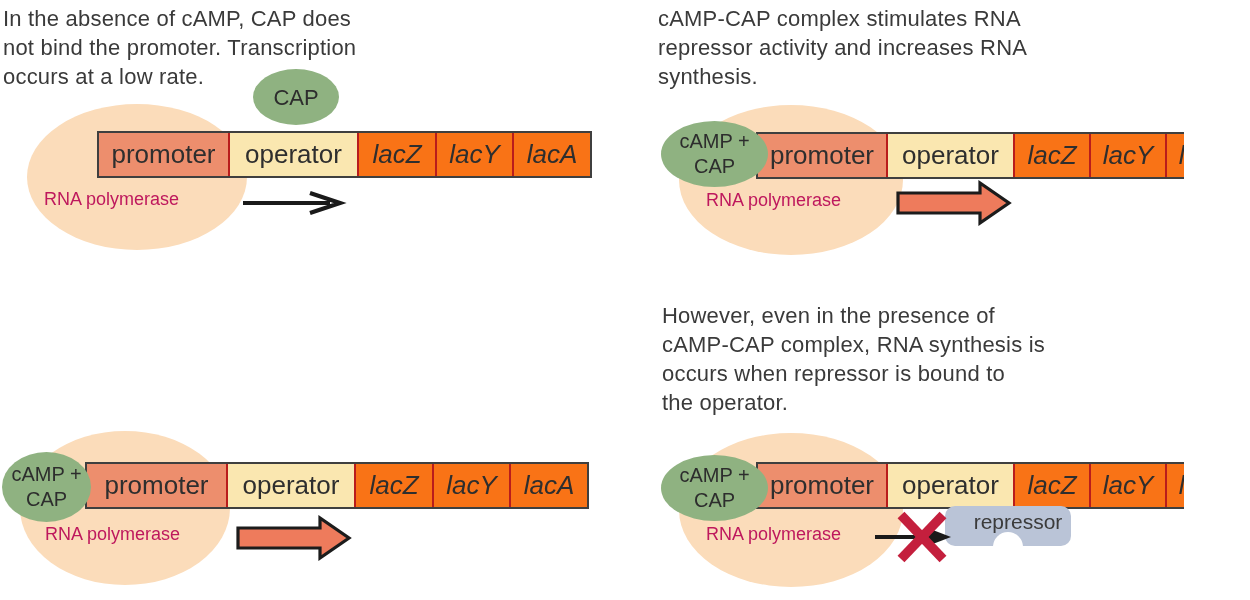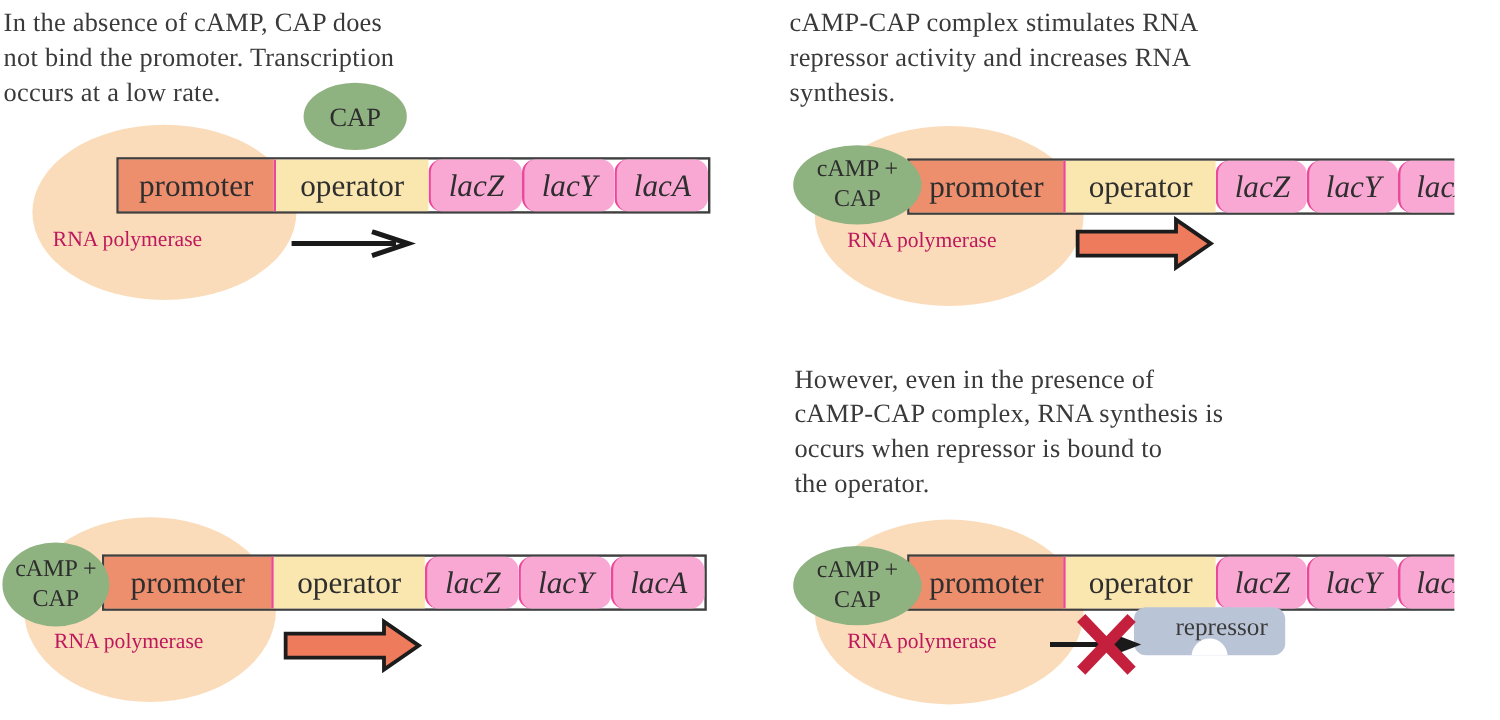--- a/index.html
+++ b/index.html
@@ -1,18 +1,18 @@
 <!DOCTYPE html>
 <html><head>
 <meta charset="utf-8">
 <style>
   html,body{margin:0;padding:0;background:#fff;}
   .canvas{
     position:relative;width:1184px;height:600px;background:#ffffff;
-    font-family:Liberation Serif, serif;overflow:hidden;padding-left:28px;
+    font-family:Liberation Sans, sans-serif;overflow:hidden;
   }
   .panel{position:absolute;inset:0;pointer-events:none;}
   .caption{
     position:absolute;font-size:22px;line-height:29px;color:#3a3a3a;
     white-space:pre-line;letter-spacing:0.2px;
   }
   .ellipse-peach{
     position:absolute;background:#fbdcba;border-radius:50%;
   }
   .ellipse-green{
@@ -20,24 +20,24 @@
     display:flex;align-items:center;justify-content:center;text-align:center;
     color:#2d2d2d;font-size:20px;line-height:25px;white-space:pre-line;
   }
   .bar{
     position:absolute;display:flex;border:2px solid #3f3f3f;
   }
   .seg{
     display:flex;align-items:center;justify-content:center;
     height:43px;font-size:26px;color:#2e2e2e;
   }
-  .seg + .seg{border-left:2px solid #ec4899;}
+  .seg + .seg{border-left:2px solid #b91c1c;}
   .seg-promoter{background:#ed8e6d;}
   .seg-operator{background:#fae7b0;}
-  .seg-gene{background:#f9a8d4;font-style:italic;border-radius:11px;}
+  .seg-gene{background:#f97316;font-style:italic;}
   .rna-label{
     position:absolute;font-size:18px;color:#be185d;white-space:nowrap;
   }
   .arrow-svg{position:absolute;}
   .repressor{
     position:absolute;width:126px;height:40px;background:#bac4d7;
     border-radius:10px;overflow:hidden;text-align:center;
     font-size:21px;color:#3b3b3b;
   }
   .repressor-label{position:relative;top:4px;margin-left:20px;}

